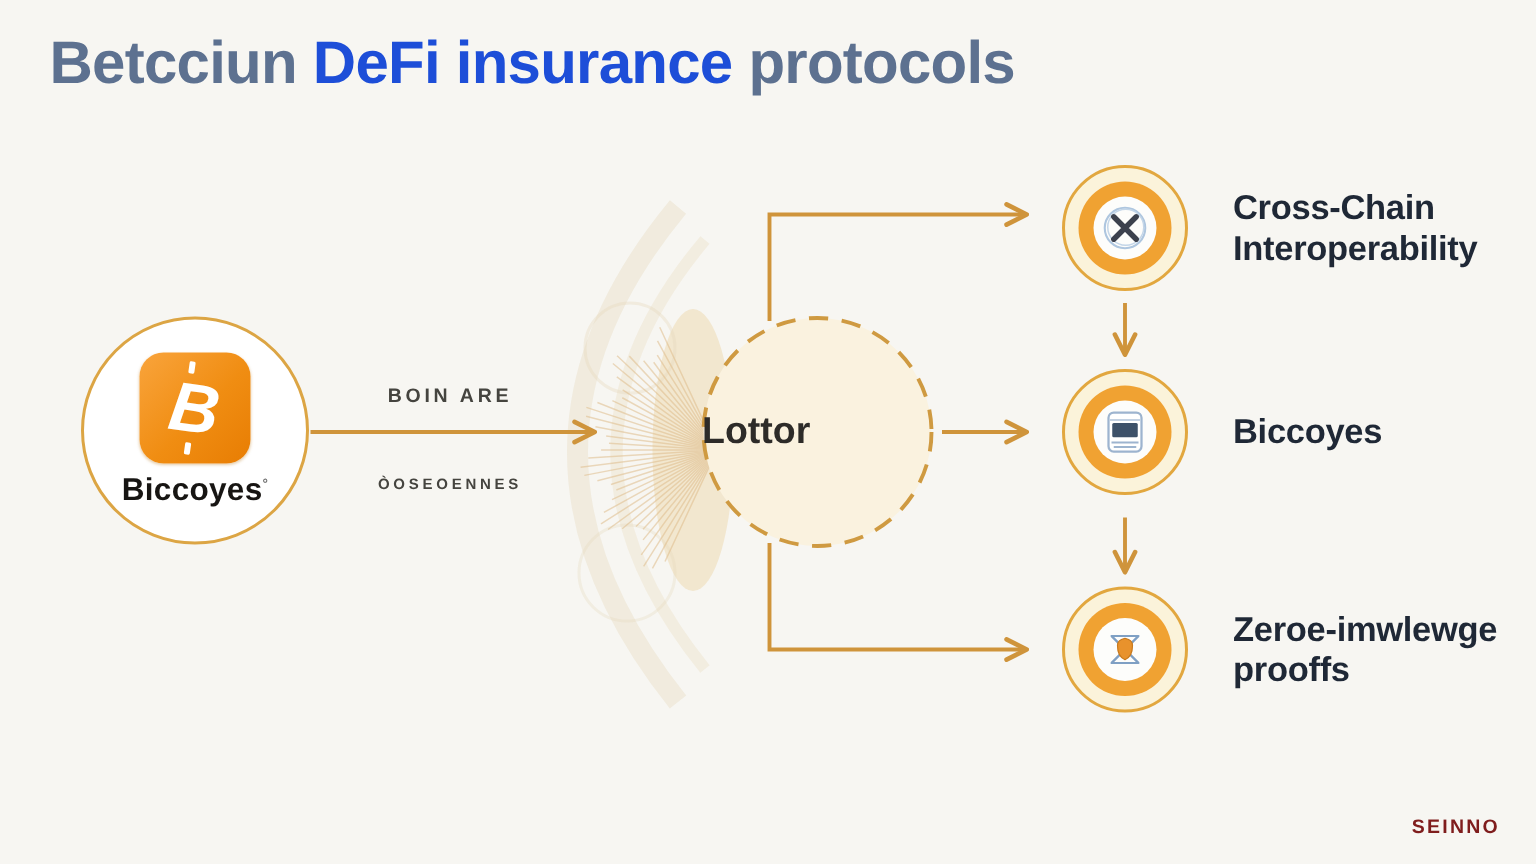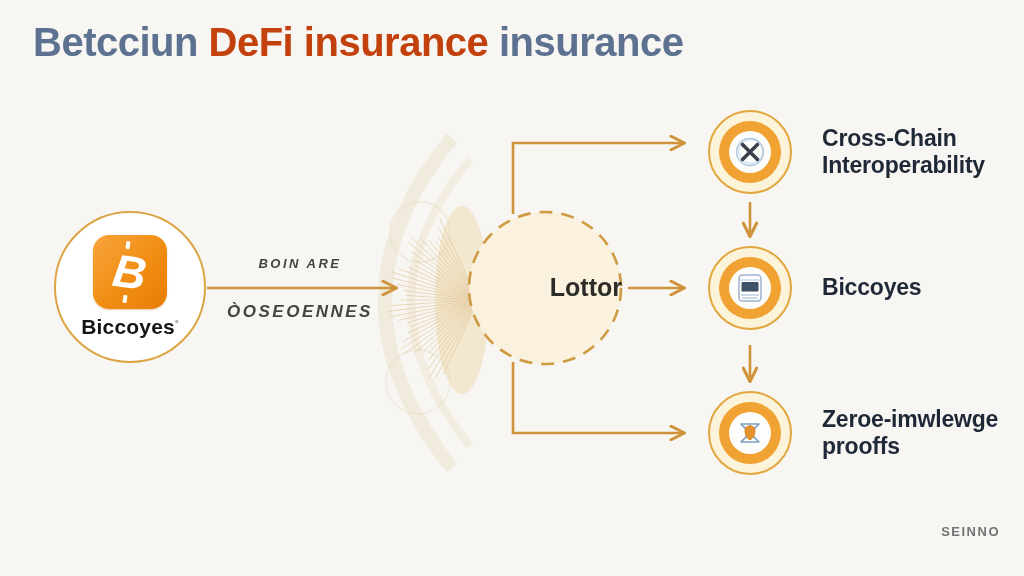--- a/index.html
+++ b/index.html
@@ -7,21 +7,21 @@
     position:relative;width:1024px;height:576px;overflow:hidden;
     background:#f7f6f2;
     font-family:"Liberation Sans", sans-serif;
   }
   
   .title{
     position:absolute;left:33px;top:20px;
     font-size:40px;font-weight:700;letter-spacing:-0.5px;color:#5d7190;
     white-space:nowrap;
   }
-  .title .emph{color:#c2410c;}
+  .title .emph{color:#1d4ed8;}
   
   svg.overlay{position:absolute;left:0;top:0;pointer-events:none;}
   
   .left-node{
     position:absolute;left:54px;top:211px;width:152px;height:152px;
     background:#ffffff;border:2px solid #dca544;border-radius:50%;
     box-sizing:border-box;display:flex;flex-direction:column;align-items:center;
     justify-content:center;gap:6px;
   }
   .btc-app{
@@ -35,29 +35,29 @@
     transform:rotate(8deg);line-height:1;position:relative;
   }
   .btc-tick{position:absolute;width:4px;height:8px;background:#fff;border-radius:1px;transform:rotate(8deg);}
   .btc-tick.t1{left:33px;top:6px;}
   .btc-tick.t2{left:30px;bottom:6px;}
   .left-node .name{font-size:21px;font-weight:700;color:#171513;letter-spacing:0.2px;}
   .left-node .name sup{font-size:9px;color:#6b6b6b;}
   
   .flow-label{
     position:absolute;left:225px;width:150px;text-align:center;
-    font-size:13px;font-weight:600;font-style:italic;letter-spacing:2.5px;
+    font-size:13px;font-weight:600;letter-spacing:2.5px;
     color:#45443f;
   }
   .flow-label.top{top:256px;}
-  .flow-label.bottom{top:302px;font-size:17px;}
+  .flow-label.bottom{top:318px;font-size:10px;}
   
   .center-node{
     position:absolute;left:468px;top:211px;width:154px;height:154px;
-    display:flex;flex-direction:column;align-items:flex-end;justify-content:center;
+    display:flex;flex-direction:column;align-items:flex-start;justify-content:center;
     text-align:center;border-radius:50%;
   }
   .center-node .line{font-size:25px;font-weight:600;color:#2d2b28;line-height:1.25;}
   
   .orb{
     position:absolute;left:708px;width:84px;height:84px;border-radius:50%;
     background:#fbf3da;border:2px solid #e2a73f;box-sizing:border-box;
     display:flex;align-items:center;justify-content:center;
   }
   .orb .disk{
@@ -76,22 +76,22 @@
     letter-spacing:-0.2px;
   }
   .r-label.l1{top:120px;} .r-label.l2{top:256px;} .r-label.l3{top:401px;}
   
   .footer-brand{
     position:absolute;left:28px;top:533px;
     font-size:21px;font-weight:600;color:#54687e;letter-spacing:0.3px;
   }
   .footer-brand sup{font-size:9px;}
   .footer-mark{
-    position:absolute;right:24px;top:524px;
-    font-size:13px;font-weight:600;color:#737373;letter-spacing:1.5px;
+    position:absolute;right:24px;top:543px;
+    font-size:13px;font-weight:600;color:#7f1d1d;letter-spacing:1.5px;
   }
 </style>
 </head>
 <body>
 
 <div class="stage">
 
   <svg class="overlay" width="1024" height="576" viewBox="0 0 1024 576">
     <defs>
       <marker id="arrowhead" viewBox="0 0 10 10" refX="7.5" refY="5" markerWidth="6.5" markerHeight="6.5" orient="auto-start-reverse">
@@ -152,21 +152,21 @@
       <path d="M 628 288 H 682" marker-end="url(#arrowhead)"></path>
       <path d="M 513 362 V 433 H 682" marker-end="url(#arrowhead)"></path>
       <path d="M 750 202 V 234" marker-end="url(#arrowhead)"></path>
       <path d="M 750 345 V 379" marker-end="url(#arrowhead)"></path>
     </g>
 
     <circle cx="545" cy="288" r="76" fill="#faf2df" stroke="#cf9a41" stroke-width="2.6" stroke-dasharray="13 9"></circle>
   </svg>
 
   <div class="title">
-    <span>Betcciun </span><span class="emph">DeFi insurance</span><span> insurance</span>
+    <span>Betcciun </span><span class="emph">DeFi insurance</span><span> protocols</span>
   </div>
 
   <div class="left-node">
     <div class="btc-app">
       <span class="btc-tick t1"></span>
       <span class="btc-b">B</span>
       <span class="btc-tick t2"></span>
     </div>
     <div class="name">
       <span>Biccoyes</span><sup>°</sup>

